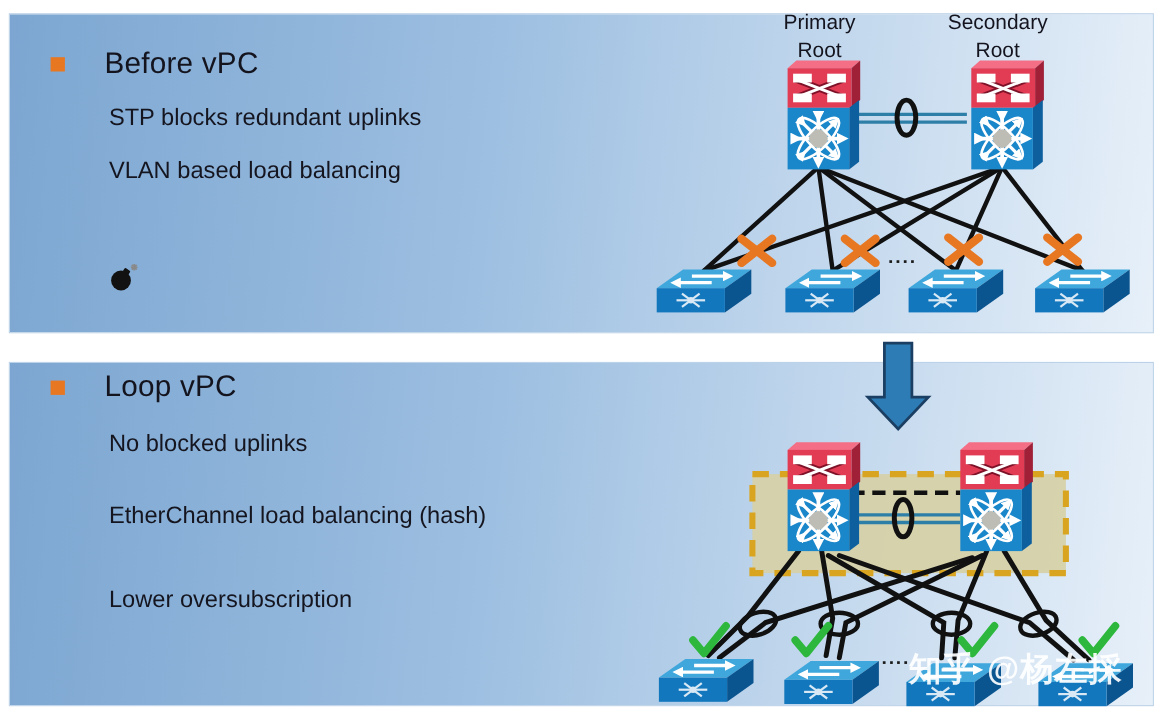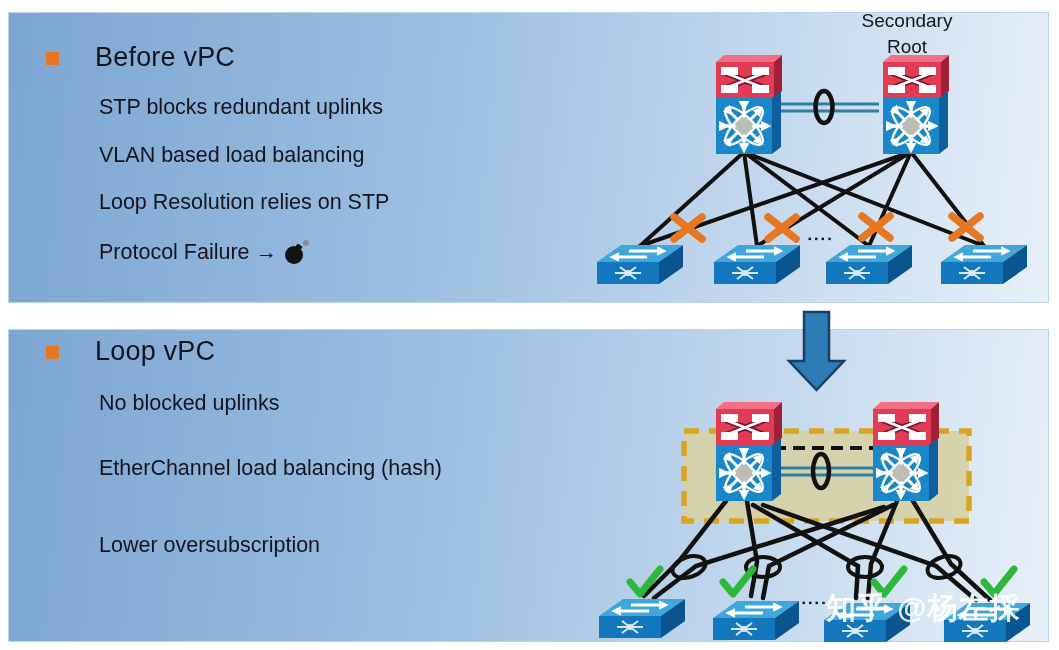--- a/index.html
+++ b/index.html
@@ -28,25 +28,21 @@
   <div class="panel panel-bottom"></div>
 
   <div class="bullet-sq" style="left:46px;top:52px"></div>
   <div class="heading" style="left:71px;top:42px">Before vPC</div>
   <div class="item" style="left:99px;top:143px">
       <span>VLAN based load balancing</span>
     </div>
   <div class="item" style="left:99px;top:95px">
       <span>STP blocks redundant uplinks</span>
     </div>
-  <div class="item" style="left:99px;top:190px">
-      <span>Loop Resolution relies on STP</span>
-    </div>
   <div class="item" style="left:99px;top:238px">
-    <span>Protocol Failure →</span>
     <svg width="30" height="28" viewBox="0 0 30 28">
       <circle cx="11" cy="17" r="9" fill="#121212"></circle>
       <rect x="13.5" y="6.5" width="6" height="4" rx="1" fill="#121212" transform="rotate(35 16 8)"></rect>
       <g stroke="#8a8a8a" stroke-width="1.6">
         <line x1="23" y1="2" x2="23" y2="8"></line>
           <line x1="20" y1="5" x2="26" y2="5"></line>
         <line x1="20.8" y1="2.8" x2="25.2" y2="7.2"></line>
           <line x1="25.2" y1="2.8" x2="20.8" y2="7.2"></line>
       </g>
     </svg>
@@ -57,20 +53,21 @@
   <div class="item" style="left:99px;top:391px">
       <span>No blocked uplinks</span>
     </div>
   <div class="item" style="left:99px;top:456px">
       <span>EtherChannel load balancing (hash)</span>
     </div>
   <div class="item" style="left:99px;top:533px">
       <span>Lower oversubscription</span>
     </div>
 
+  <div class="rootlabel" style="left:690px;top:8px">Primary Root</div>
   <div class="rootlabel" style="left:852px;top:8px">Secondary Root</div>
 
   <svg class="overlay" width="1059" height="650" viewBox="0 0 1059 650">
     <defs>
       <marker id="mw" markerWidth="3.2" markerHeight="3.2" refX="1.3" refY="1.6" orient="auto">
         <path d="M0,0L3.2,1.6L0,3.2z" fill="#fff"></path>
       </marker>
       <g id="l2sw">
         <polygon points="0,-36 8,-43 66,-43 58,-36" fill="#f46f85"></polygon>
         <polygon points="58,-36 66,-43 66,-7 58,0" fill="#a02038"></polygon>

